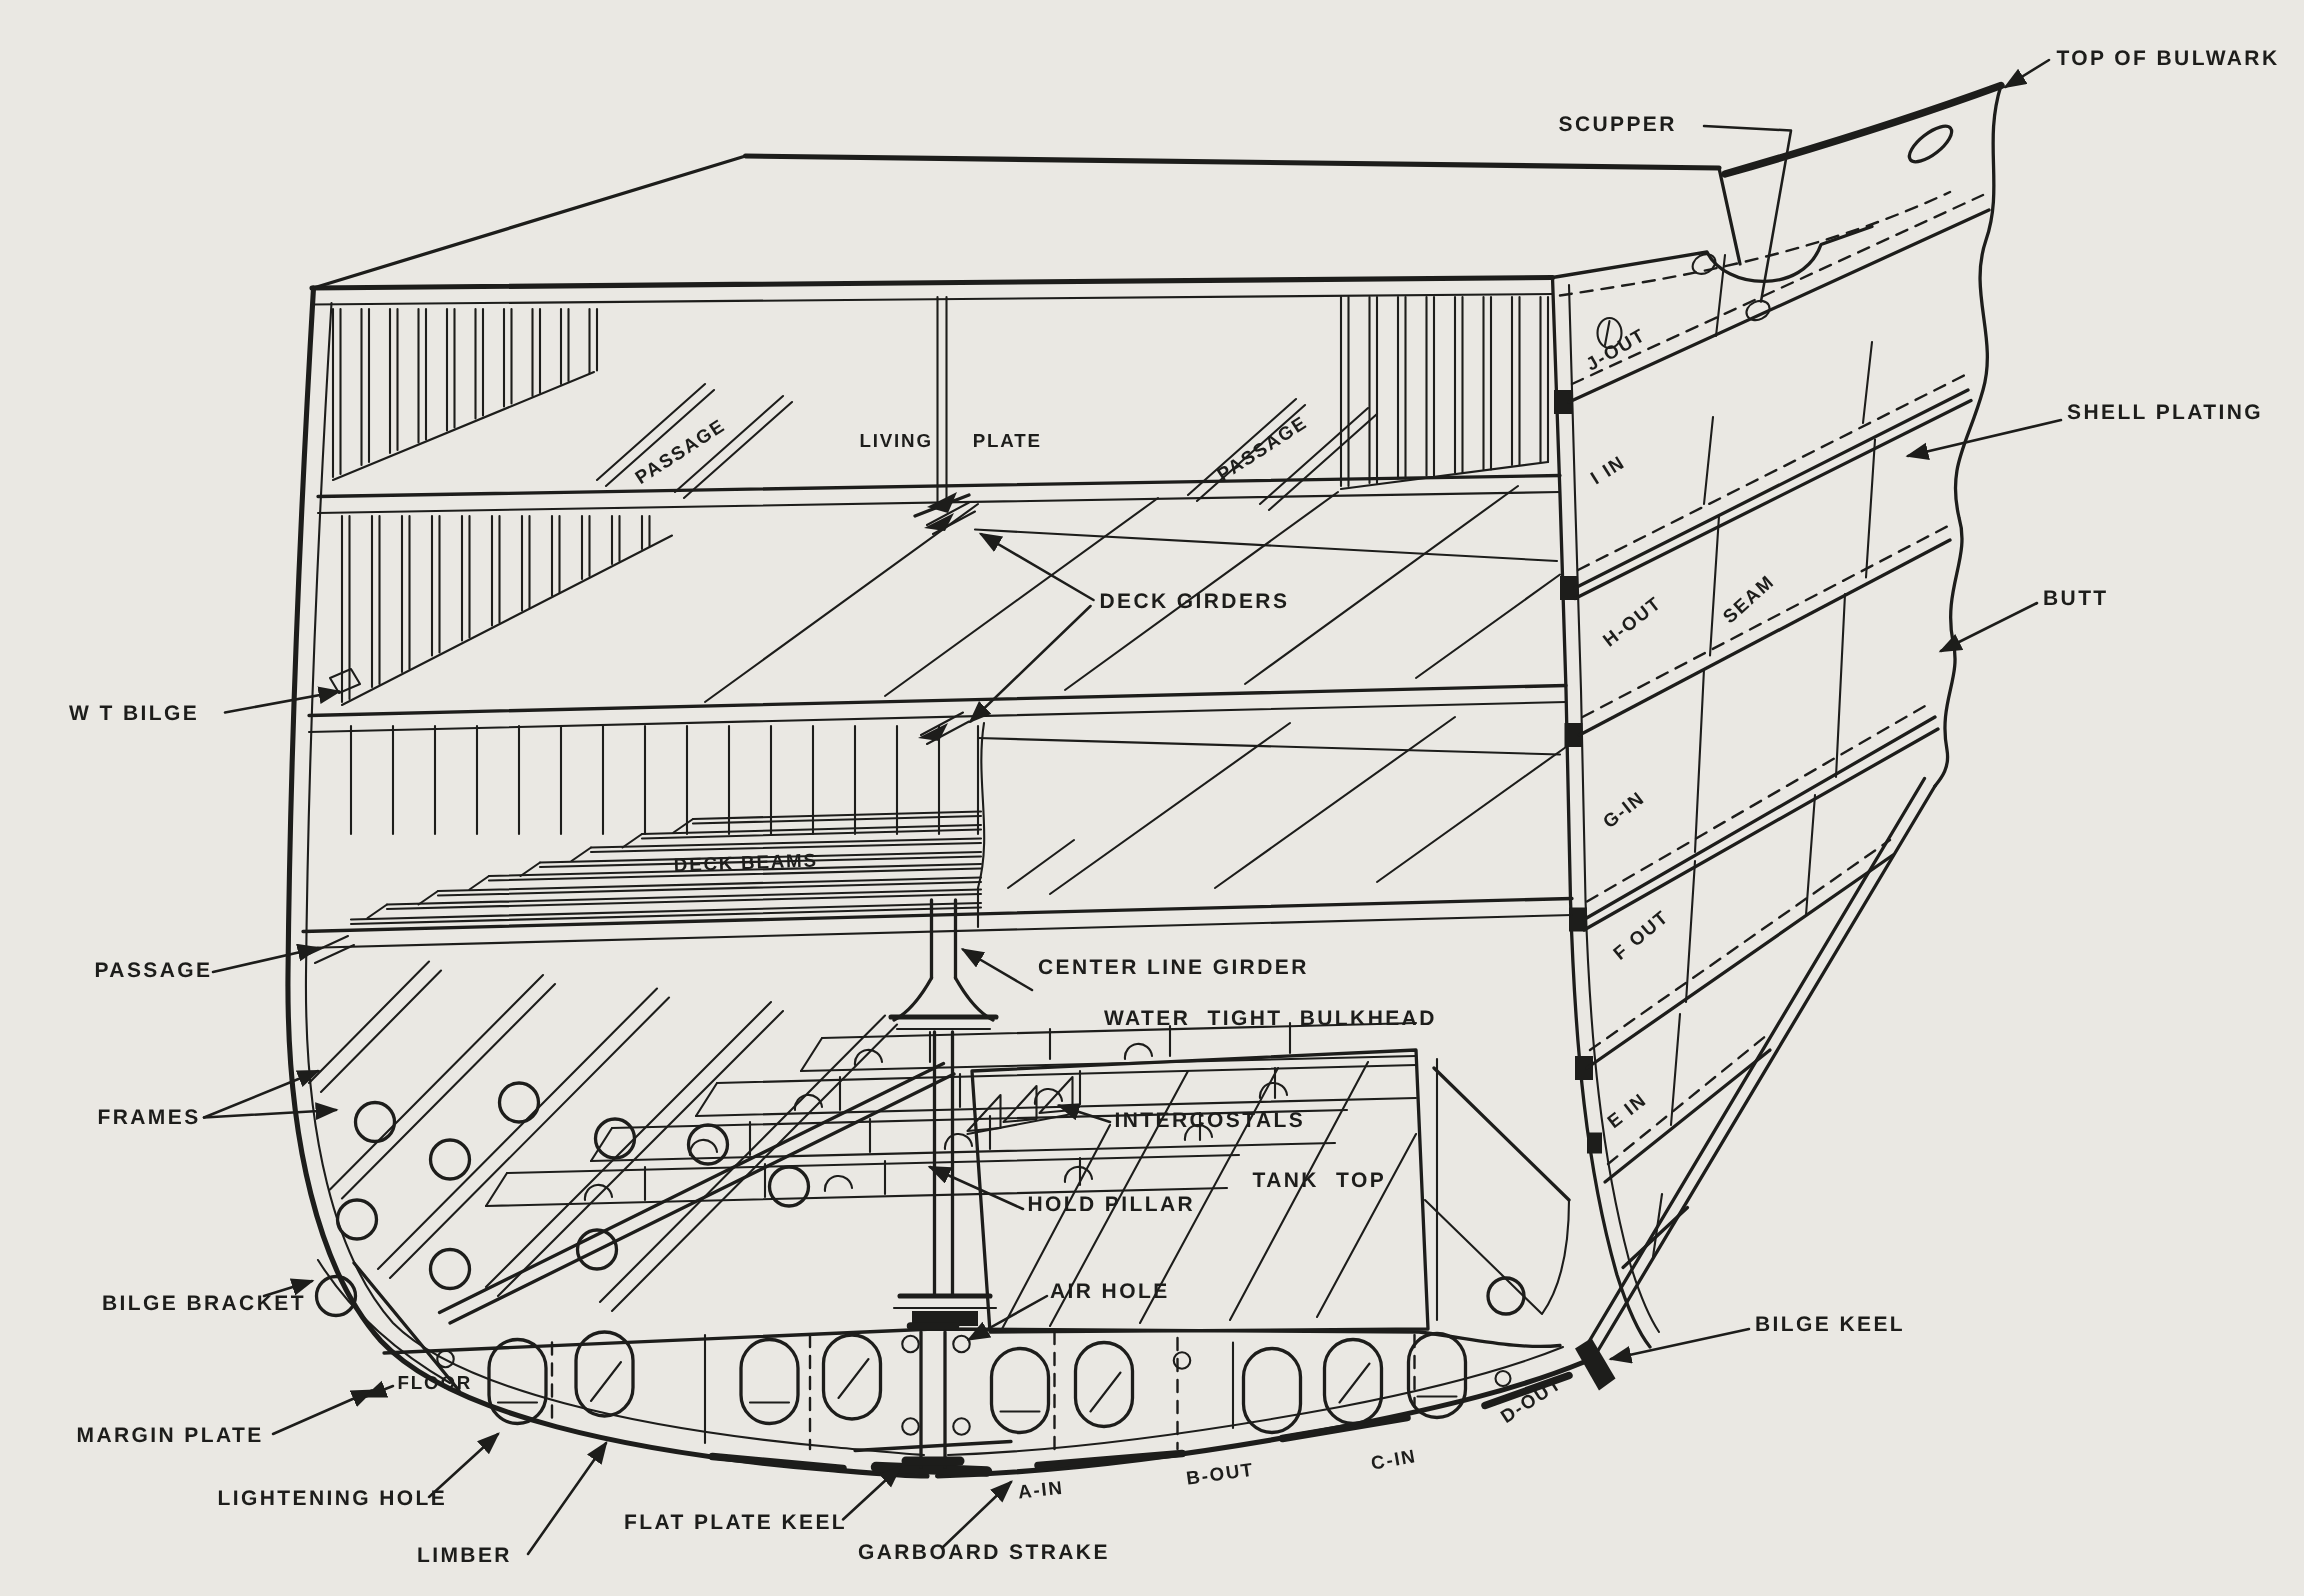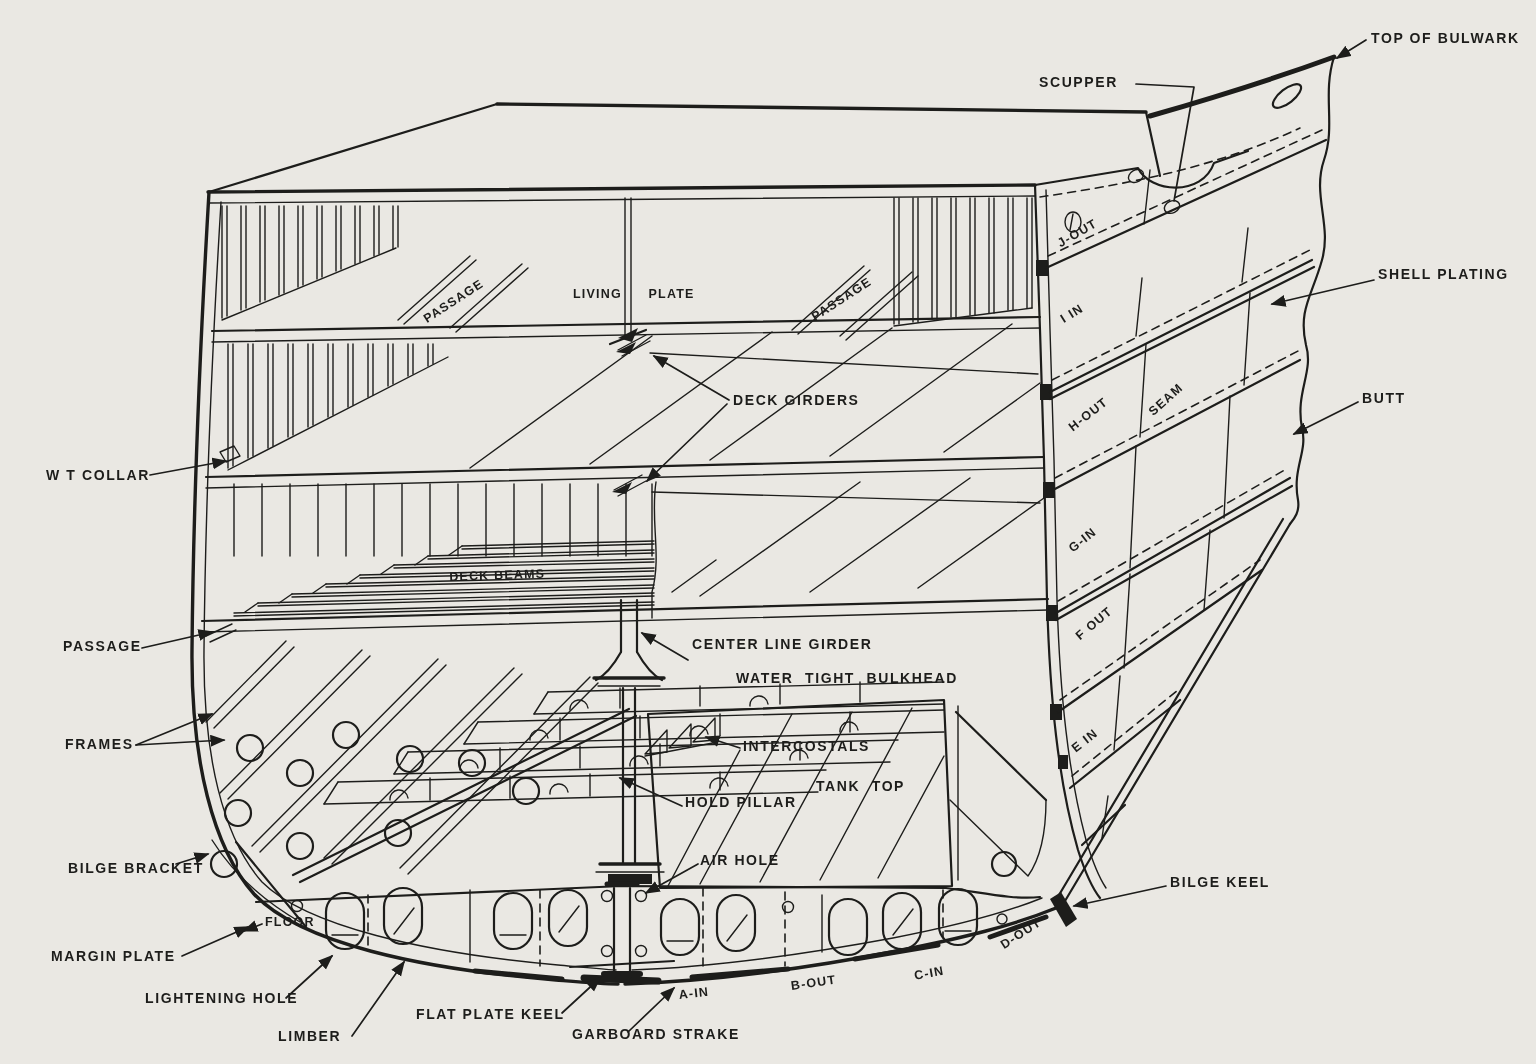--- a/index.html
+++ b/index.html
@@ -228,28 +228,28 @@
 <span class="lbl" style="left:1371px;top:30px">TOP OF BULWARK</span>
 <span class="lbl" style="left:1039px;top:74px">SCUPPER</span>
 <span class="lbl" style="left:1378px;top:266px">SHELL PLATING</span>
 <span class="lbl" style="left:1362px;top:390px">BUTT</span>
 <span class="lbl sm" style="left:1146px;top:408px;transform:rotate(-42deg)">SEAM</span>
 
 <span class="lbl sm" style="left:573px;top:287px;word-spacing:22px">LIVING PLATE</span>
 <span class="lbl sm" style="left:421px;top:314px;transform:rotate(-33deg)">PASSAGE</span>
 <span class="lbl sm" style="left:809px;top:312px;transform:rotate(-33deg)">PASSAGE</span>
 <span class="lbl" style="left:733px;top:392px">DECK GIRDERS</span>
-<span class="lbl" style="left:46px;top:467px">W T COLLAR</span>
+<span class="lbl" style="left:46px;top:467px">W T BILGE</span>
 <span class="lbl sm" style="left:449px;top:570px;transform:rotate(-2deg)">DECK BEAMS</span>
 <span class="lbl" style="left:63px;top:638px">PASSAGE</span>
 <span class="lbl" style="left:692px;top:636px">CENTER LINE GIRDER</span>
 <span class="lbl" style="left:736px;top:670px;word-spacing:6px">WATER TIGHT BULKHEAD</span>
 <span class="lbl" style="left:65px;top:736px">FRAMES</span>
 <span class="lbl" style="left:743px;top:738px">INTERCOSTALS</span>
-<span class="lbl" style="left:816px;top:778px;word-spacing:6px">TANK TOP</span>
+<span class="lbl" style="left:835px;top:778px;word-spacing:6px">TANK TOP</span>
 <span class="lbl" style="left:685px;top:794px">HOLD PILLAR</span>
 <span class="lbl" style="left:700px;top:852px">AIR HOLE</span>
 <span class="lbl" style="left:68px;top:860px">BILGE BRACKET</span>
 <span class="lbl" style="left:1170px;top:874px">BILGE KEEL</span>
 <span class="lbl sm" style="left:265px;top:915px">FLOOR</span>
 <span class="lbl" style="left:51px;top:948px">MARGIN PLATE</span>
 <span class="lbl" style="left:145px;top:990px">LIGHTENING HOLE</span>
 <span class="lbl" style="left:278px;top:1028px">LIMBER</span>
 <span class="lbl" style="left:416px;top:1006px">FLAT PLATE KEEL</span>
 <span class="lbl" style="left:572px;top:1026px">GARBOARD STRAKE</span>

